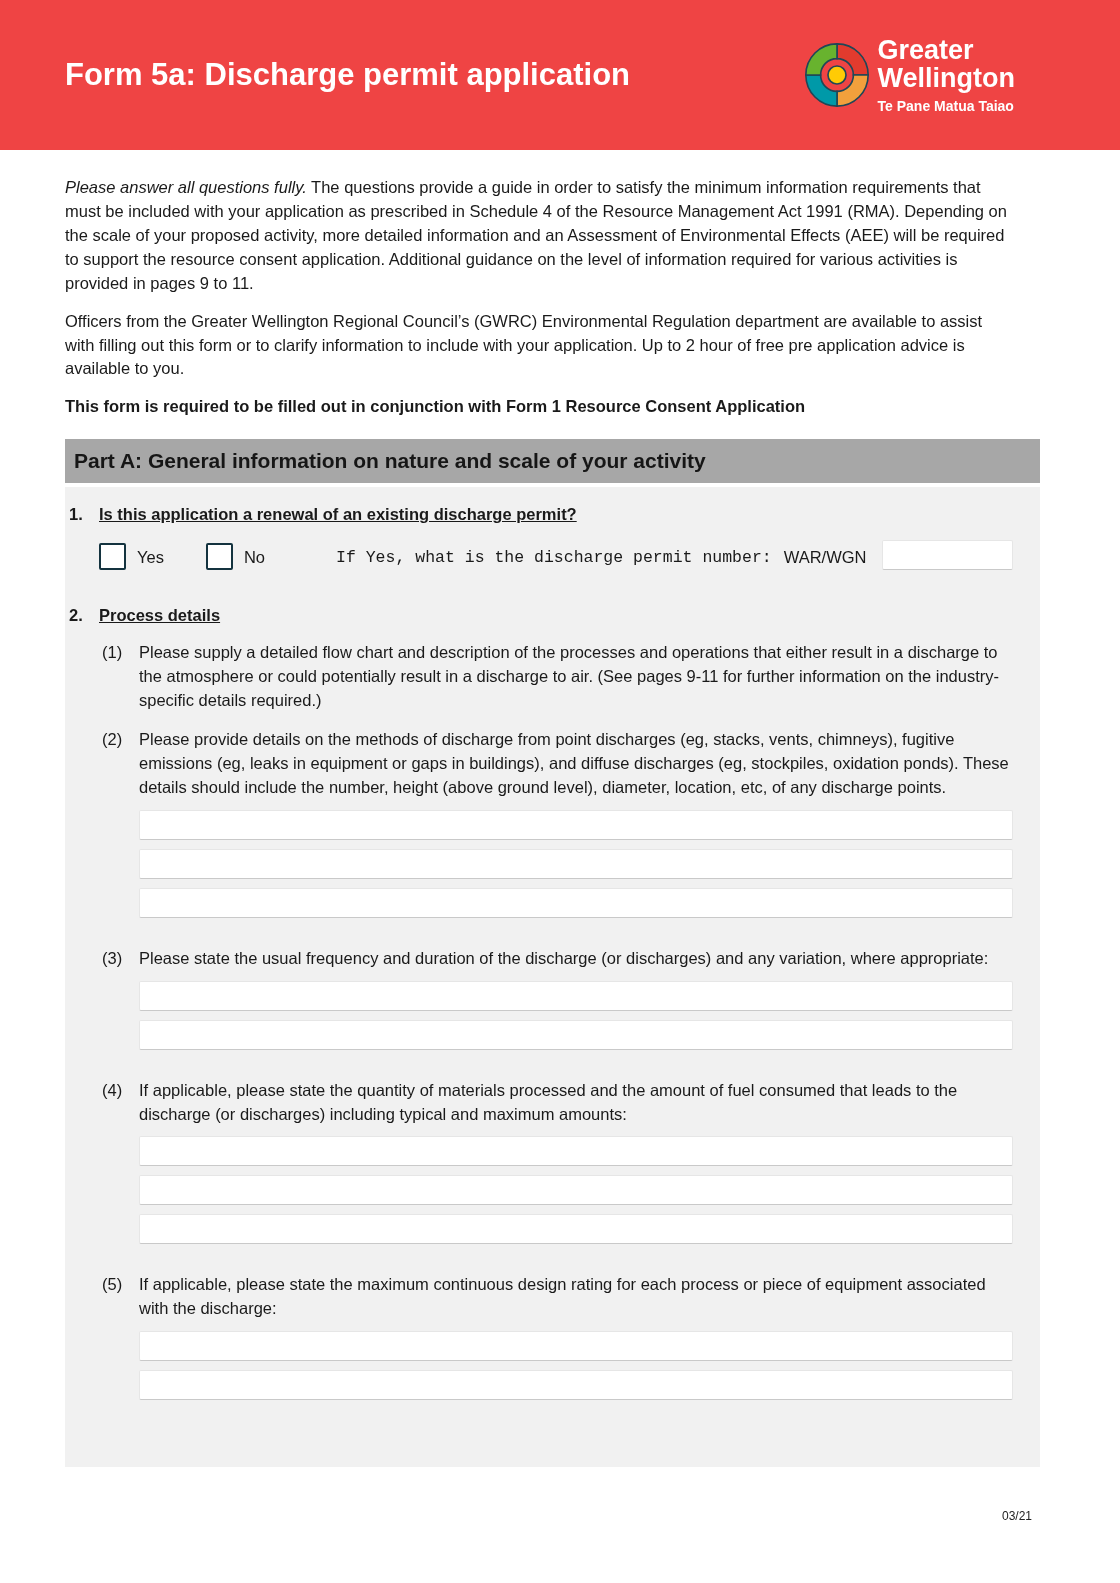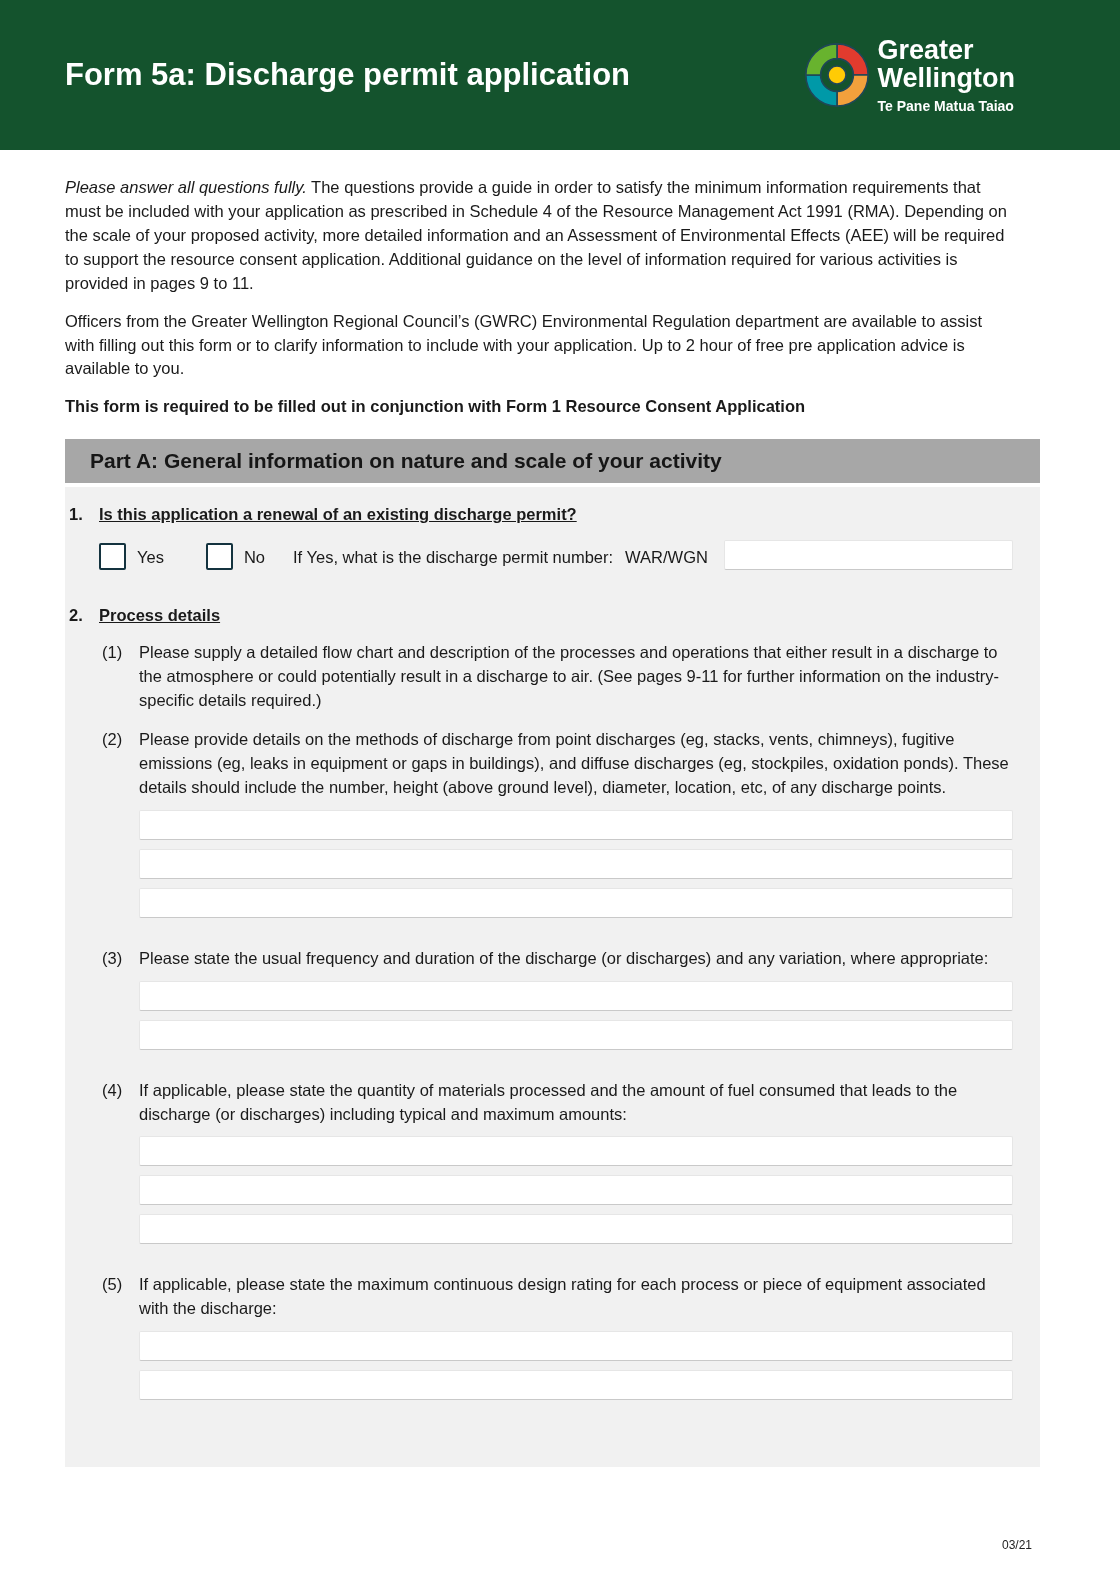--- a/index.html
+++ b/index.html
@@ -9,21 +9,21 @@
     width:1120px; height:1583px;
     background:#ffffff;
     overflow:hidden;
     font-family:"Liberation Sans", sans-serif;
     color:#1a1a1a;
   }
 
   
   .masthead {
     height:150px;
-    background:#14532d;
+    background:#ef4444;
     display:flex;
     align-items:center;
     justify-content:space-between;
     padding:0 105px 0 65px;
   }
   .masthead-title {
     color:#ffffff;
     font-size:31px;
     font-weight:700;
     line-height:1.38;
@@ -40,21 +40,21 @@
   .intro-par em { font-style:italic; }
   .note-bold { font-weight:700; margin:4px 0 20px; padding-right:27px; }
 
   .part-bar {
     background:#a7a7a7;
     height:44px;
     line-height:44px;
     font-weight:700;
     font-size:21px;
     color:#161616;
-    padding-left:25px;
+    padding-left:9px;
     margin-bottom:4px;
     white-space:nowrap;
     overflow:hidden;
   }
   .part-body {
     background:#f1f1f1;
     padding:16px 27px 30px 4px;
   }
 
   .q { display:grid; grid-template-columns:30px 1fr; margin-bottom:8px; }
@@ -65,41 +65,41 @@
   .checkbox {
     width:27px; height:27px;
     background:#ffffff;
     border:2.5px solid #14333f;
     border-radius:2px;
     flex:0 0 auto;
     cursor:pointer;
   }
   .cb-label { margin-left:11px; }
   .cb-gap { margin-left:42px; }
-  .permit-prompt { margin-left:28px; }
+  .permit-prompt { margin-left:71px;font-family:Liberation Mono, monospace; }
   .permit-prefix { margin-left:12px; }
   .field {
     background:#ffffff;
     height:30px;
     border:1px solid #e6e6e6;
     border-bottom:1px solid #c9c9c9;
     border-radius:2px;
   }
   .permit-field { flex:1; margin-left:16px; }
 
   .subitem { display:grid; grid-template-columns:40px 1fr; margin-bottom:15px; }
   .si-num { padding-left:3px; }
   .answer-lines { margin:10px 0 14px; }
   .answer-line { height:30px; margin-bottom:9px; cursor:text; }
   .answer-line:last-child { margin-bottom:0; }
 
   .footer-version {
     position:absolute;
     right:88px;
-    bottom:31px;
+    bottom:60px;
     font-size:12px;
     color:#222222;
   }
 </style>
 </head>
 <body>
 
 <div class="page">
 
   <header class="masthead">

